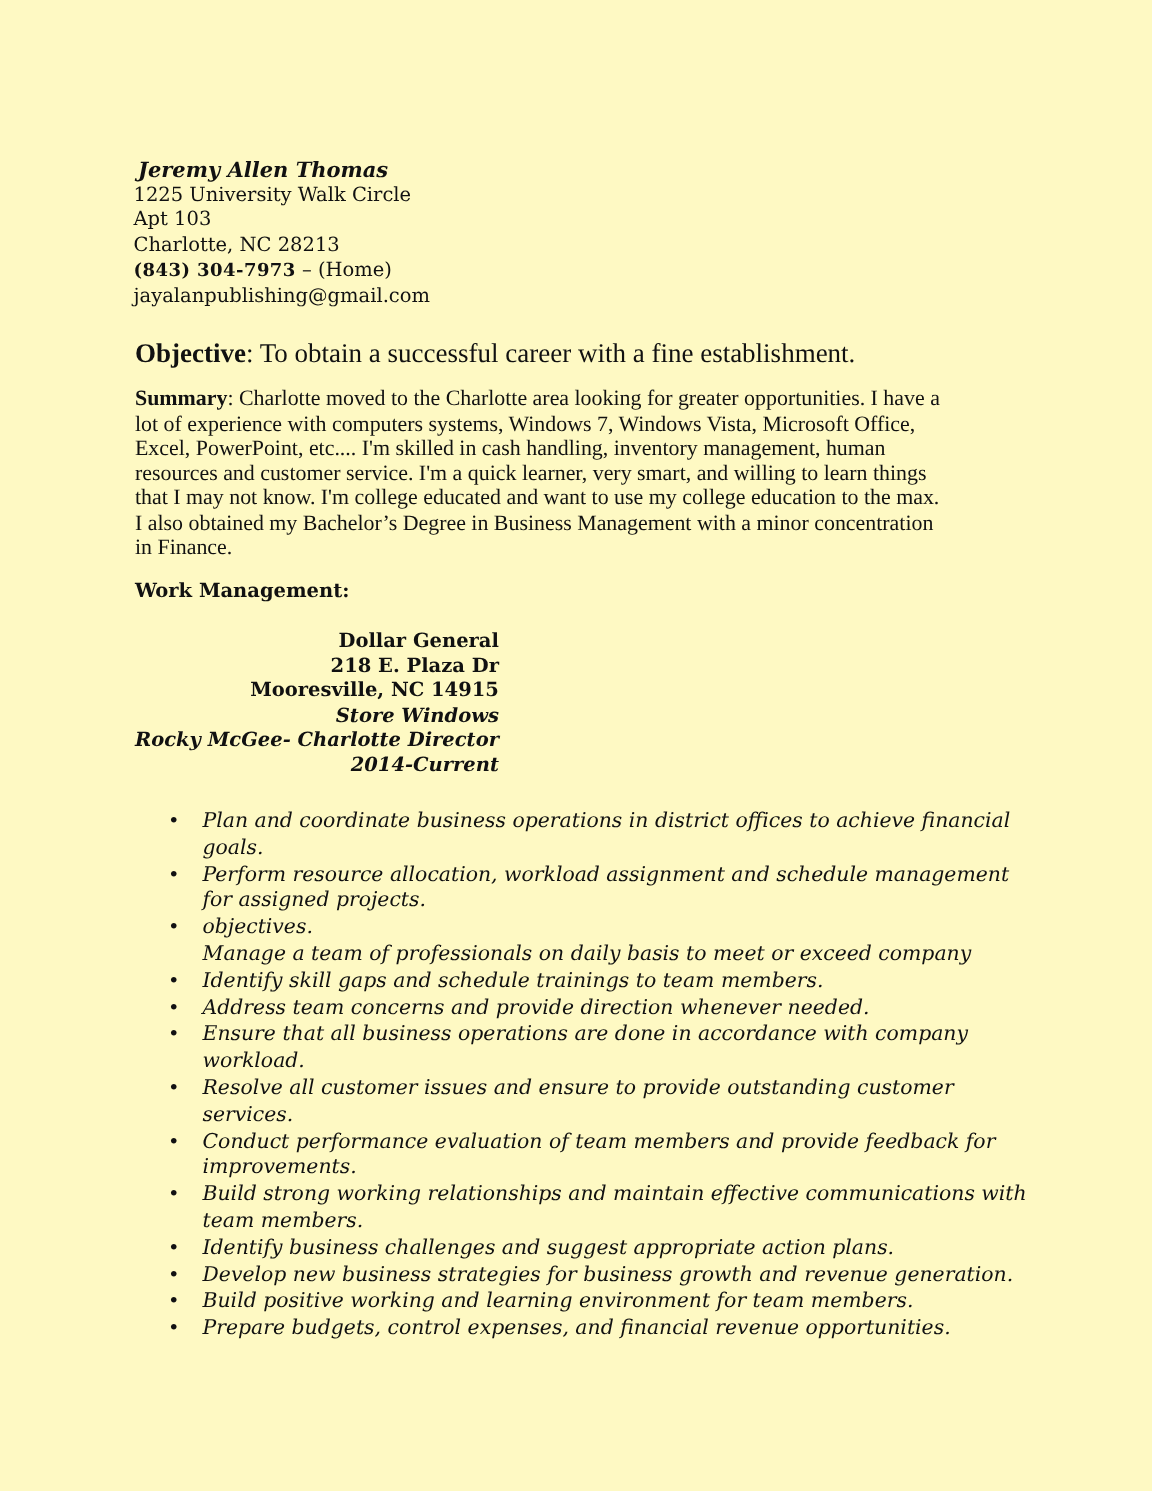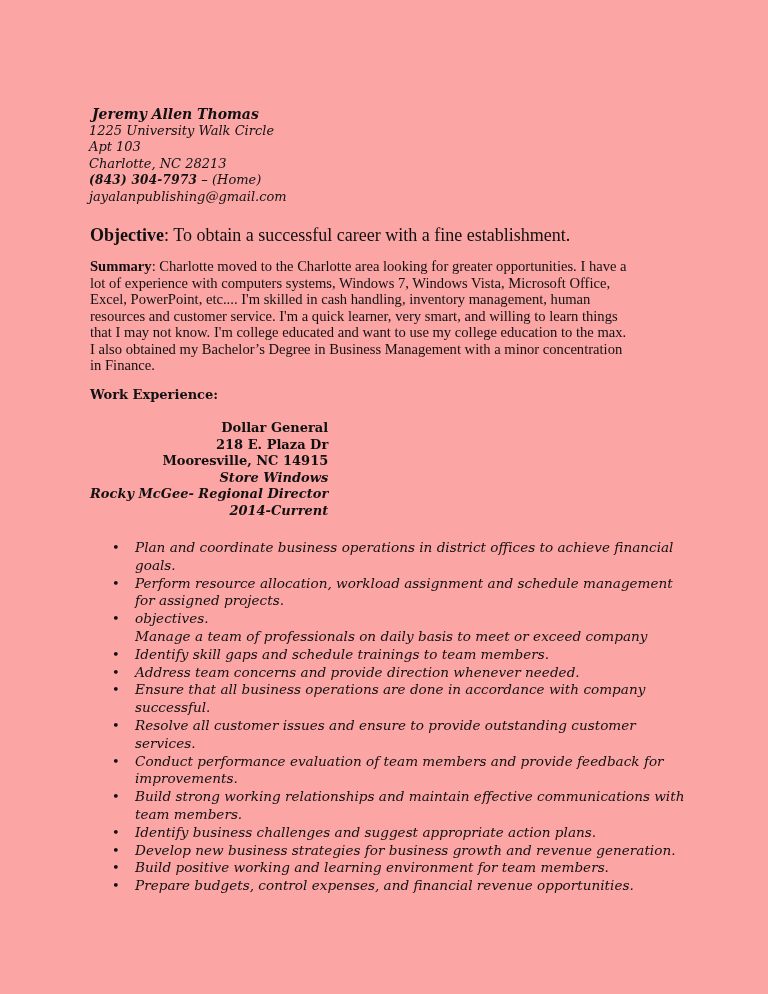--- a/index.html
+++ b/index.html
@@ -1,25 +1,25 @@
 <!DOCTYPE html>
 <html><head>
   <meta charset="utf-8">
   <style>
     html, body { margin: 0; padding: 0; background: #ffffff; }
     body {
       width: 768px; height: 994px; position: relative; overflow: hidden;
       font-family: "DejaVu Serif", "Liberation Serif", serif;
       color: #111111;
     }
-    .page { position: absolute; left: 0; top: 0; width: 768px; height: 994px; background: #fca5a5; }
+    .page { position: absolute; left: 0; top: 0; width: 768px; height: 994px; background: #fef9c3; }
     .abs { position: absolute; white-space: nowrap; }
     .contact { left: 89px; top: 106px; font-size: 13px; line-height: 16.6px; }
     .contact .name { font-weight: bold; font-style: italic; font-size: 14px; padding-left: 3px; display: block; }
-    .contact .line { display: block; font-style: italic; }
+    .contact .line { display: block; }
     .contact .phone-num { font-weight: bold; font-size: 12px; letter-spacing: 0.3px; }
     .contact .phone-rest { font-size: 13px; }
     .objective { left: 90px; top: 225px; font-family: "Liberation Serif", serif; font-size: 18px; }
     .summary { left: 90px; top: 258px; width: 600px; font-family: "Liberation Serif", serif; font-size: 14.6px; line-height: 16.5px; white-space: normal; }
     .summary .line { display: block; white-space: nowrap; }
     b.lbl { font-weight: bold; }
     .we-title { left: 90px; top: 387px; font-size: 13px; font-weight: bold; }
     .employer { left: 90px; top: 420px; font-size: 13px; font-weight: bold; line-height: 16.6px; text-align: right; }
     .employer .line { display: block; }
     .employer .it { font-style: italic; }
@@ -47,28 +47,28 @@
   <div class="abs summary">
     <span class="line"><b class="lbl">Summary</b><span>: Charlotte moved to the Charlotte area looking for greater opportunities.  I have a</span></span>
     <span class="line">lot of experience  with computers systems, Windows 7, Windows Vista, Microsoft  Office,</span>
     <span class="line">Excel, PowerPoint,  etc.... I'm skilled  in cash handling,  inventory  management, human</span>
     <span class="line">resources and customer service. I'm a quick learner, very smart, and willing to learn  things</span>
     <span class="line">that I may not know. I'm college educated  and want to use my college education  to the max.</span>
     <span class="line">I also obtained  my Bachelor’s Degree in Business  Management with a minor concentration</span>
     <span class="line">in Finance.</span>
   </div>
 
-  <div class="abs we-title">Work Experience:</div>
+  <div class="abs we-title">Work Management:</div>
 
   <div class="abs employer">
     <span class="line">Dollar General</span>
     <span class="line">218 E. Plaza Dr</span>
     <span class="line">Mooresville,  NC 14915</span>
     <span class="line it">Store Windows</span>
-    <span class="line it">Rocky McGee- Regional  Director</span>
+    <span class="line it">Rocky McGee- Charlotte  Director</span>
     <span class="line it">2014-Current</span>
   </div>
 
   <div class="abs duties">
     <div class="duty">
         <span class="bullet">•</span>
         <span class="line">Plan and coordinate business operations in district  offices to achieve financial</span>
         <span class="line">goals.</span>
       </div>
     <div class="duty">
@@ -85,21 +85,21 @@
         <span class="bullet">•</span>
         <span class="line">Identify skill gaps and schedule trainings  to team members.</span>
       </div>
     <div class="duty">
         <span class="bullet">•</span>
         <span class="line">Address team concerns and provide  direction whenever needed.</span>
       </div>
     <div class="duty">
         <span class="bullet">•</span>
         <span class="line">Ensure that all business operations are done in accordance with company</span>
-        <span class="line">successful.</span>
+        <span class="line">workload.</span>
       </div>
     <div class="duty">
         <span class="bullet">•</span>
         <span class="line">Resolve all customer issues and ensure to provide outstanding customer</span>
         <span class="line">services.</span>
       </div>
     <div class="duty">
         <span class="bullet">•</span>
         <span class="line">Conduct performance evaluation of team members and  provide feedback for</span>
         <span class="line">improvements.</span>

